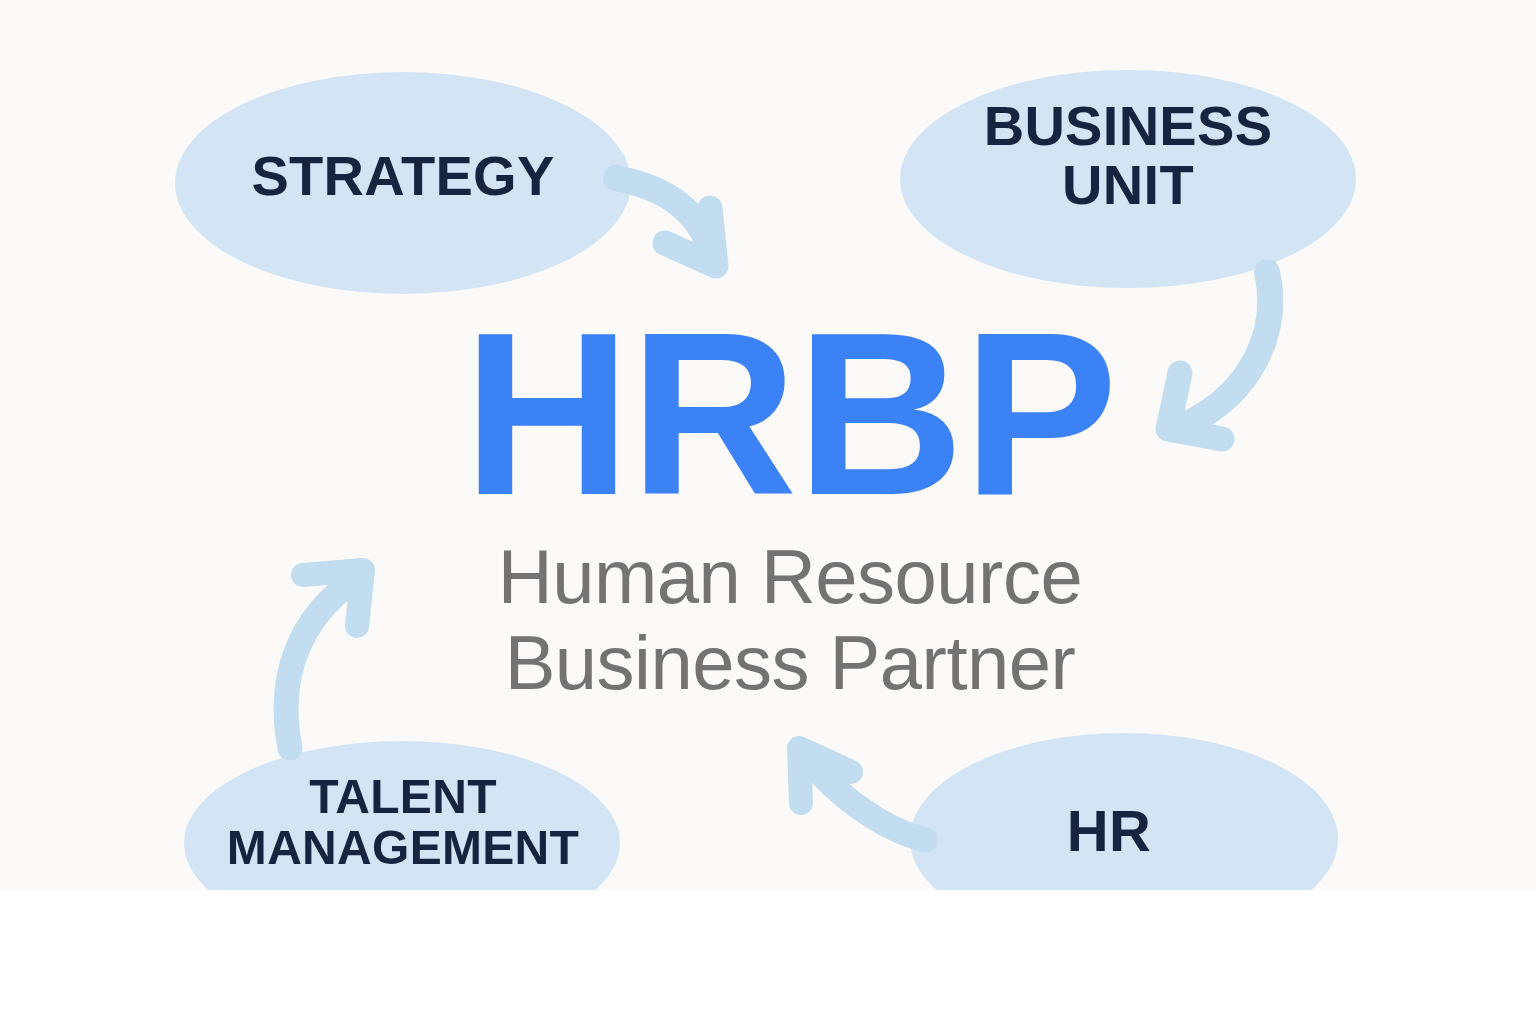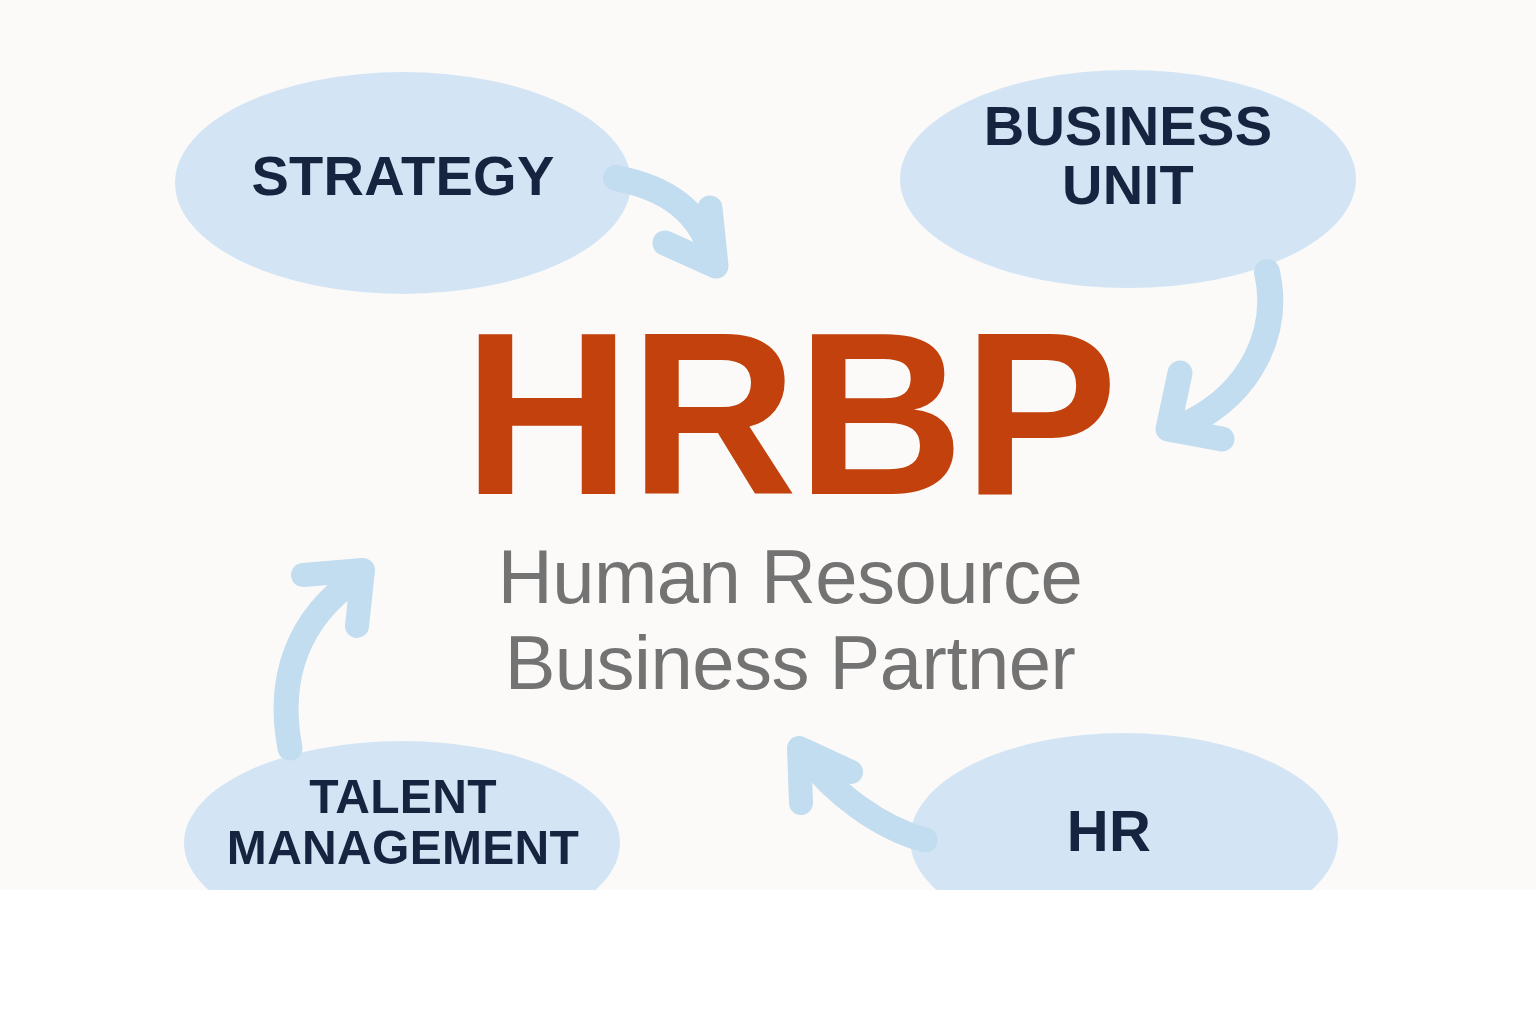--- a/index.html
+++ b/index.html
@@ -65,21 +65,21 @@
   }
   #center-block {
     position: absolute;
     left: 330px;
     top: 312px;
     width: 920px;
     text-align: center;
     pointer-events: none;
   }
   #center-acronym {
-    color: #c2410c;
+    color: #3b82f6;
     font-size: 232px;
     font-weight: bold;
     line-height: 0.88;
     letter-spacing: -1px;
     margin: 0;
   }
   #center-subtitle {
     color: #737373;
     font-size: 76px;
     font-weight: 400;

